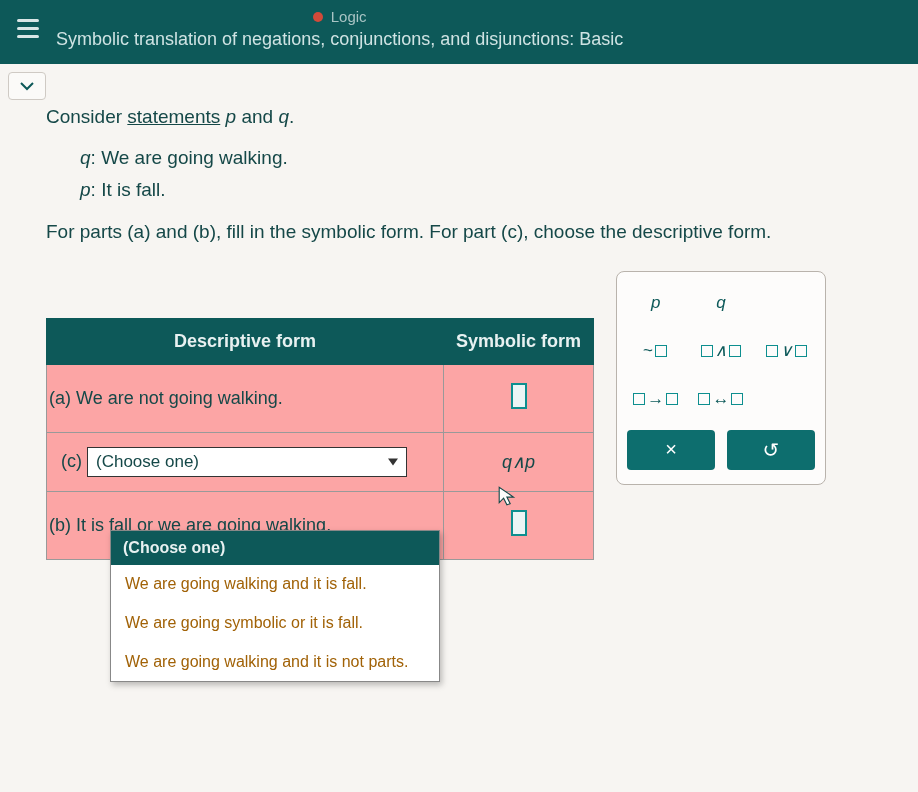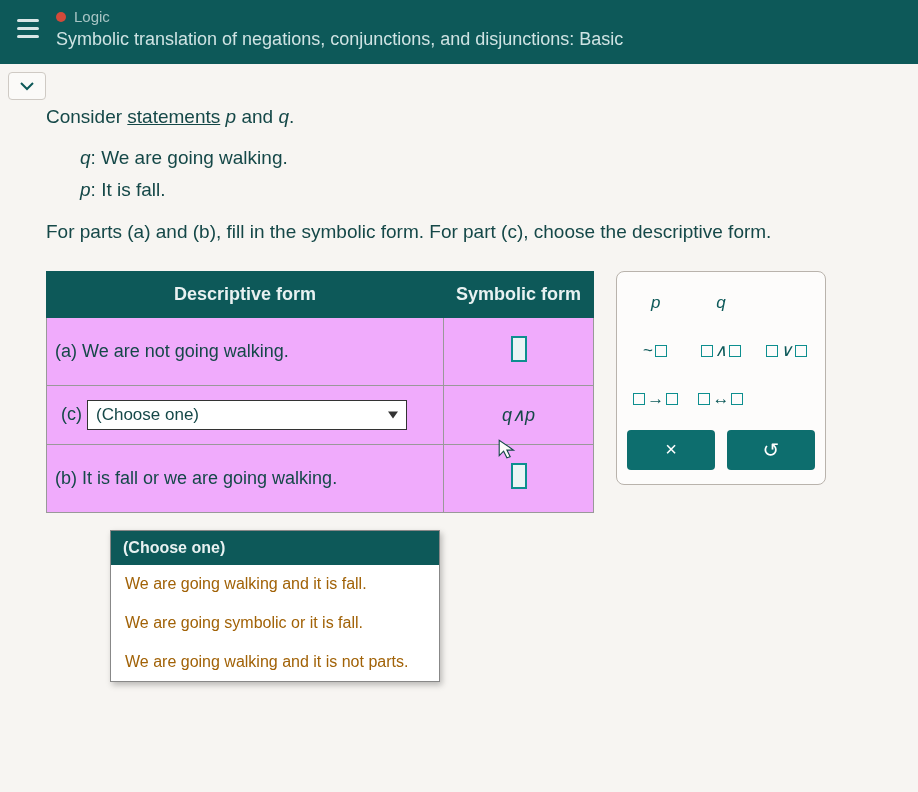--- a/index.html
+++ b/index.html
@@ -18,21 +18,21 @@
     align-items: flex-start;
     gap: 14px;
   }
   .hamburger {
     width: 28px; height: 28px;
     display:flex; flex-direction:column; justify-content:center; gap:5px;
     padding:3px;
     margin-top:6px;
   }
   .hamburger span { display:block; height:3px; background:#d9e6e6; border-radius:2px; }
-  .header-texts { display:flex; flex-direction:column; }
+  .header-texts { display:flex; flex-direction:column;align-items:center; }
   .crumb { display:flex; align-items:center; gap:8px; }
   .dot { width:10px; height:10px; border-radius:50%; background:#d24a3a; display:inline-block; }
   .crumb-label { color:#a8c4c4; font-size:15px; }
   .title { color:#cfe3e3; font-size:18px; margin-top:4px; }
   .collapse-tab {
     position:absolute;
     top:72px; left:8px;
     width:38px; height:28px;
     background:#fbfaf8;
     border:1px solid #cfcac4;
@@ -48,35 +48,36 @@
   .intro .u { text-decoration: underline; }
   .defs { margin: 14px 0 14px 34px; line-height:1.7; }
   .em { font-style: italic; }
   .instr { margin-bottom:28px; }
 
   .work-row { display:flex; align-items:flex-start; gap:22px; }
 
   table.main {
     border-collapse: collapse;
     width: 548px;
-    background:#f0abfc;
+    background:#fca5a5;
     border:1px solid #999;
+    margin-top:47px;
   }
   table.main th {
     background:#0d5959;
     color:#e8f1f1;
     font-weight:600;
     font-size:18px;
     padding:12px 10px;
     text-align:center;
     border:1px solid #0d5959;
   }
   table.main td {
     border:1px solid #999;
-    padding:18px 8px;
+    padding:18px 2px;
     font-size:18px;
     color:#154848;
     vertical-align:middle;
     position:relative;
   }
   .sym-cell { text-align:center; }
   .ans-box {
     display:inline-block;
     width:16px; height:26px;
     border:2px solid #0d8f8f;

